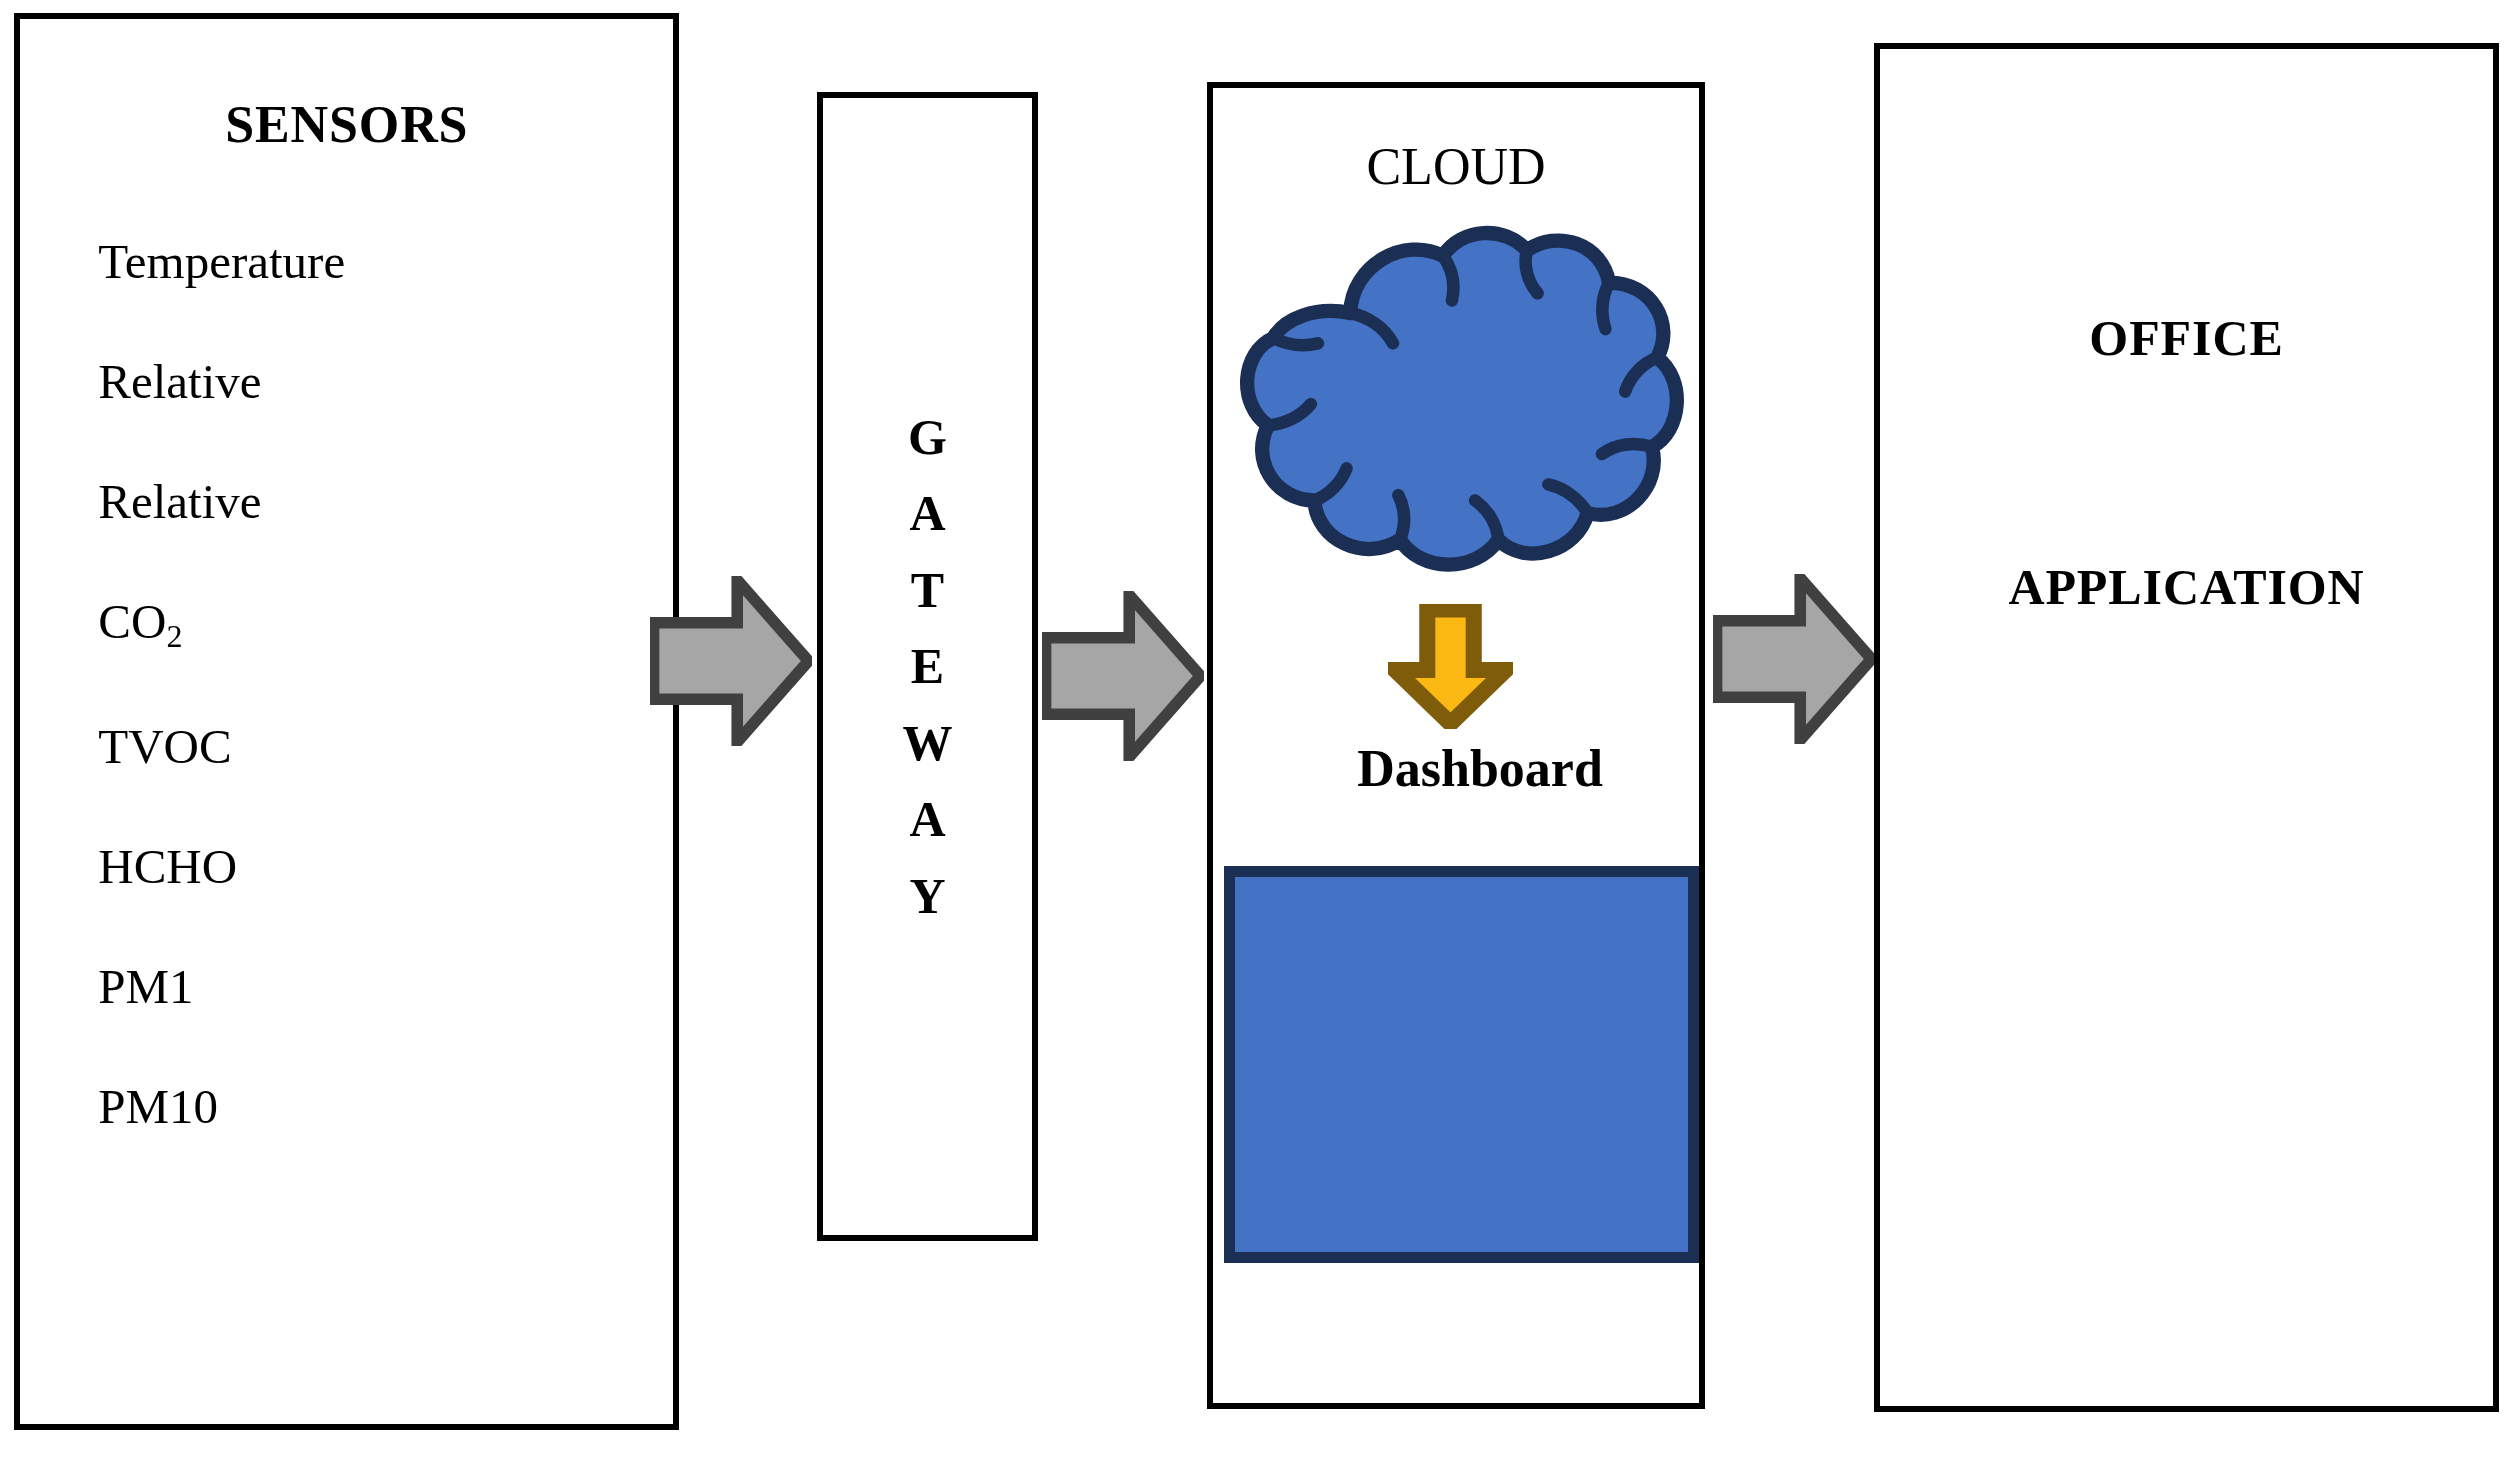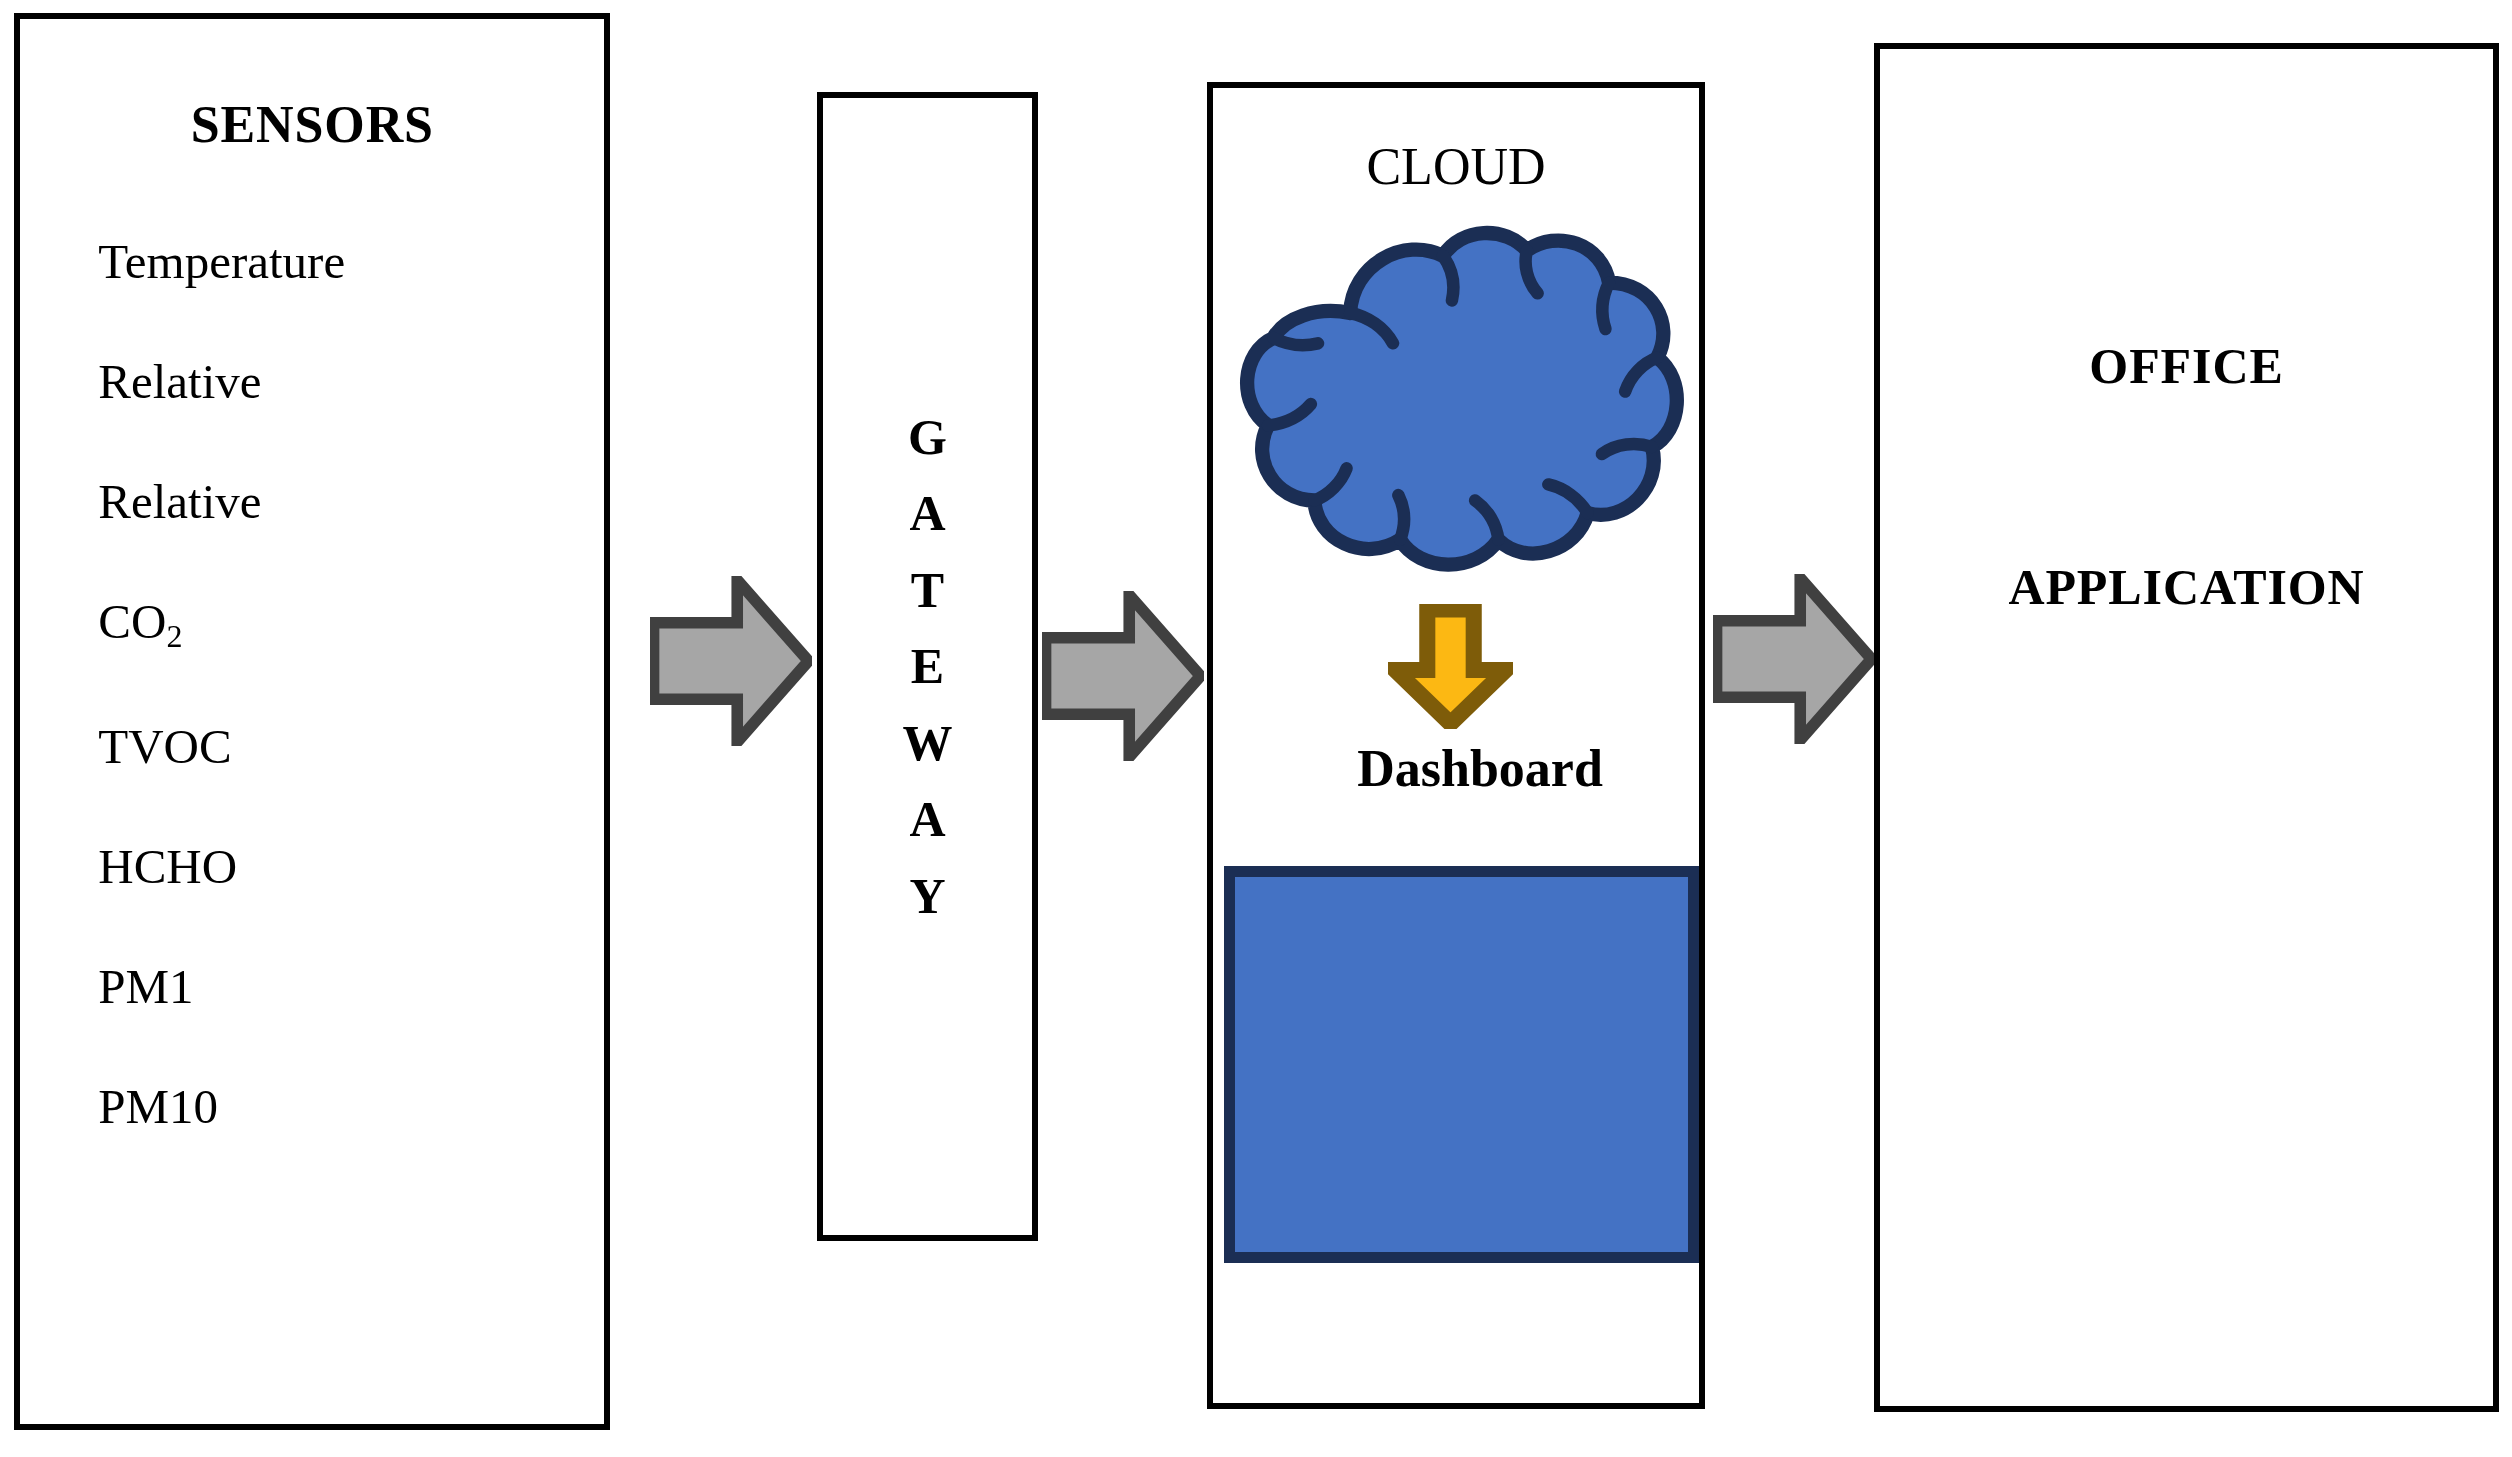--- a/index.html
+++ b/index.html
@@ -23,21 +23,21 @@
     position: absolute;
     background: #ffffff;
     border: 6.2px solid #000000;
     box-sizing: border-box;
   }
 
   
   #sensors-box {
     left: 14.3px;
     top: 13.4px;
-    width: 596px;
+    width: 665px;
     height: 1417px;
     padding-left: 8px;
   }
   #sensors-title {
     position: absolute;
     left: 0;
     top: 76px;
     width: 100%;
     text-align: center;
     font-size: 52px;
@@ -147,21 +147,21 @@
   }
   .office-line {
     position: absolute;
     width: 100%;
     text-align: center;
     font-size: 50px;
     font-weight: bold;
     color: #000000;
     letter-spacing: 0.9px;
   }
-  #office-line-1 { top: 288px; }
+  #office-line-1 { top: 260px; }
   #office-line-2 { top: 509px; }
 
   
   .flow-arrow {
     position: absolute;
     width: 162px;
     height: 170px;
   }
   #flow-arrow-1 { left: 650px;  top: 576px; }
   #flow-arrow-2 { left: 1042px; top: 591px; }

